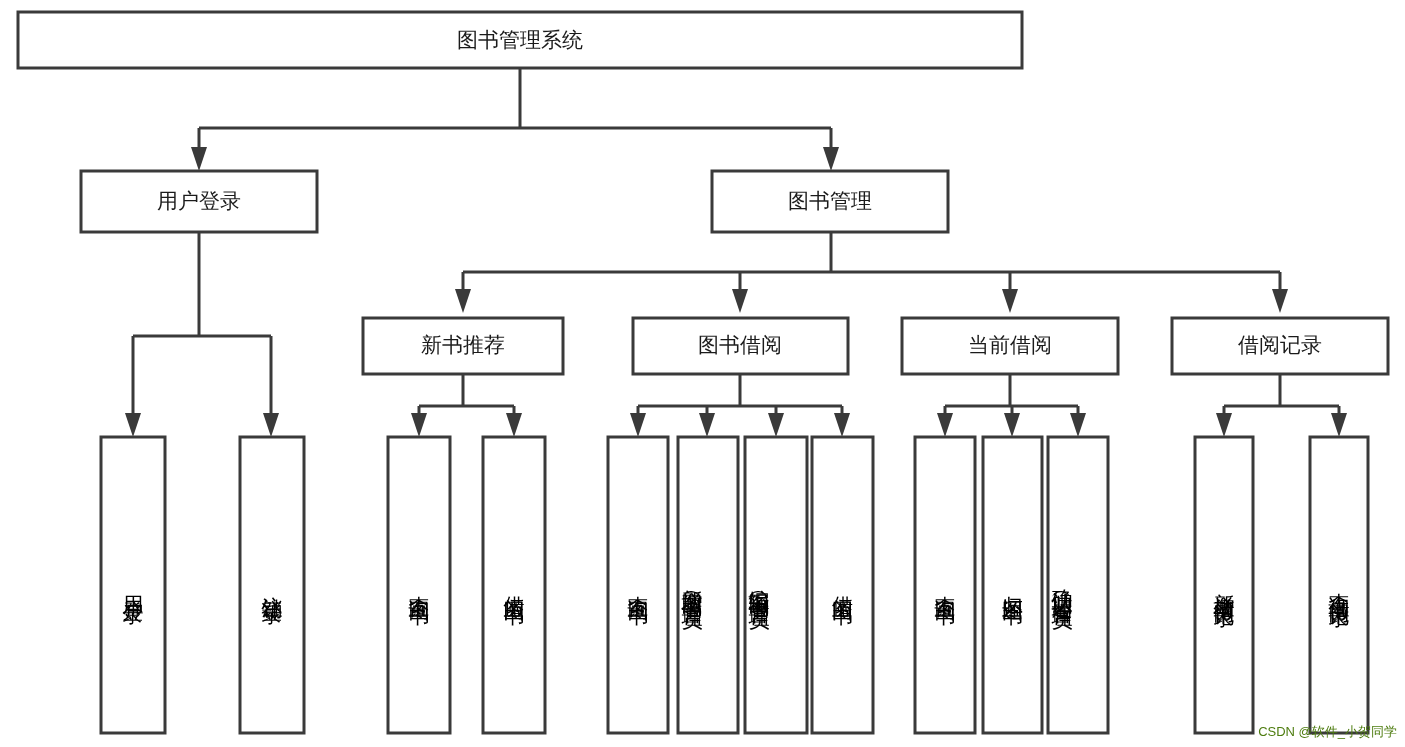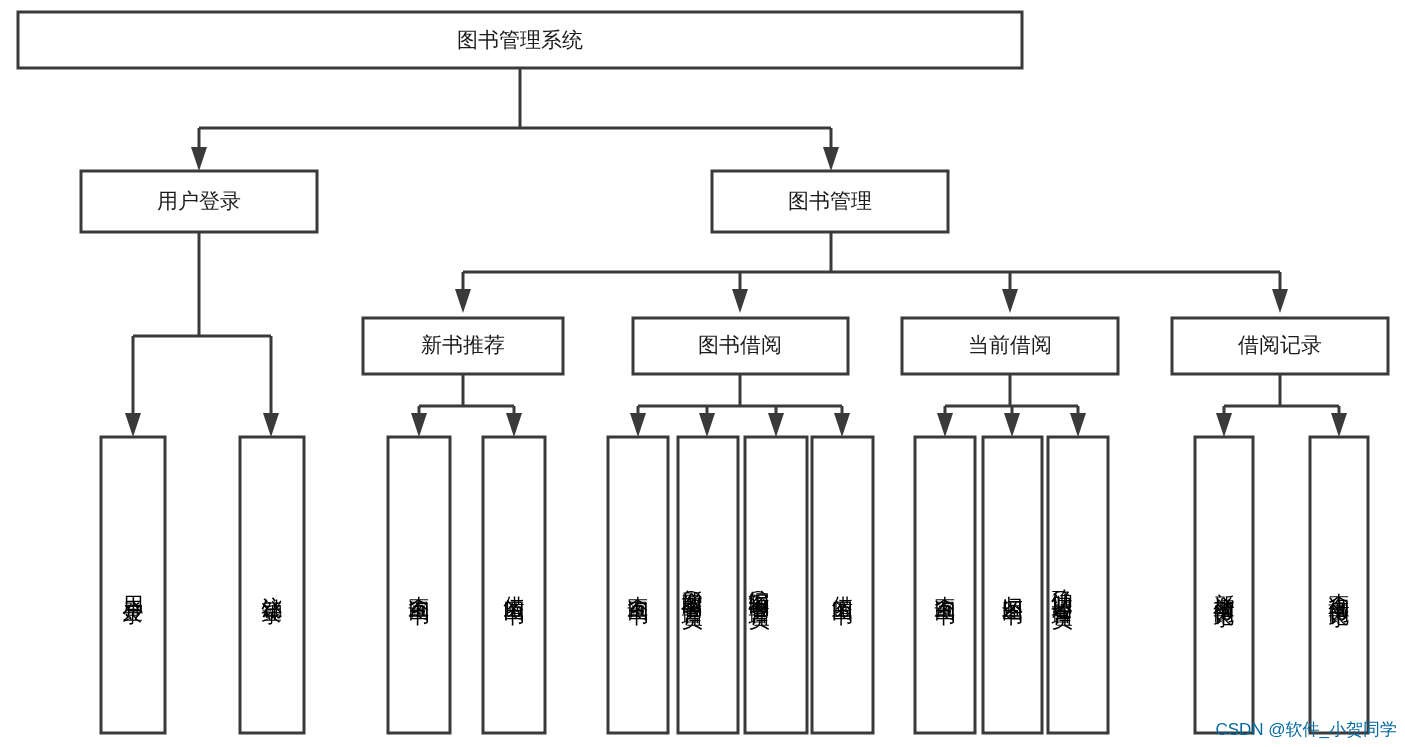--- a/index.html
+++ b/index.html
@@ -47,22 +47,22 @@
   }
   .arrow-head {
     fill: #3a3a3a;
     stroke: none;
   }
   .watermark {
     position: absolute;
     right: 8px;
     bottom: 6px;
     font-family: "Liberation Sans", "DejaVu Sans", sans-serif;
-    font-size: 17px;
-    color: #0369a1;
+    font-size: 13px;
+    color: #4d7c0f;
     white-space: nowrap;
     pointer-events: none;
   }
 </style>
 </head>
 <body>
 
 <svg id="diagram" viewBox="0 0 1405 747" xmlns="http://www.w3.org/2000/svg">
 
   <g>

